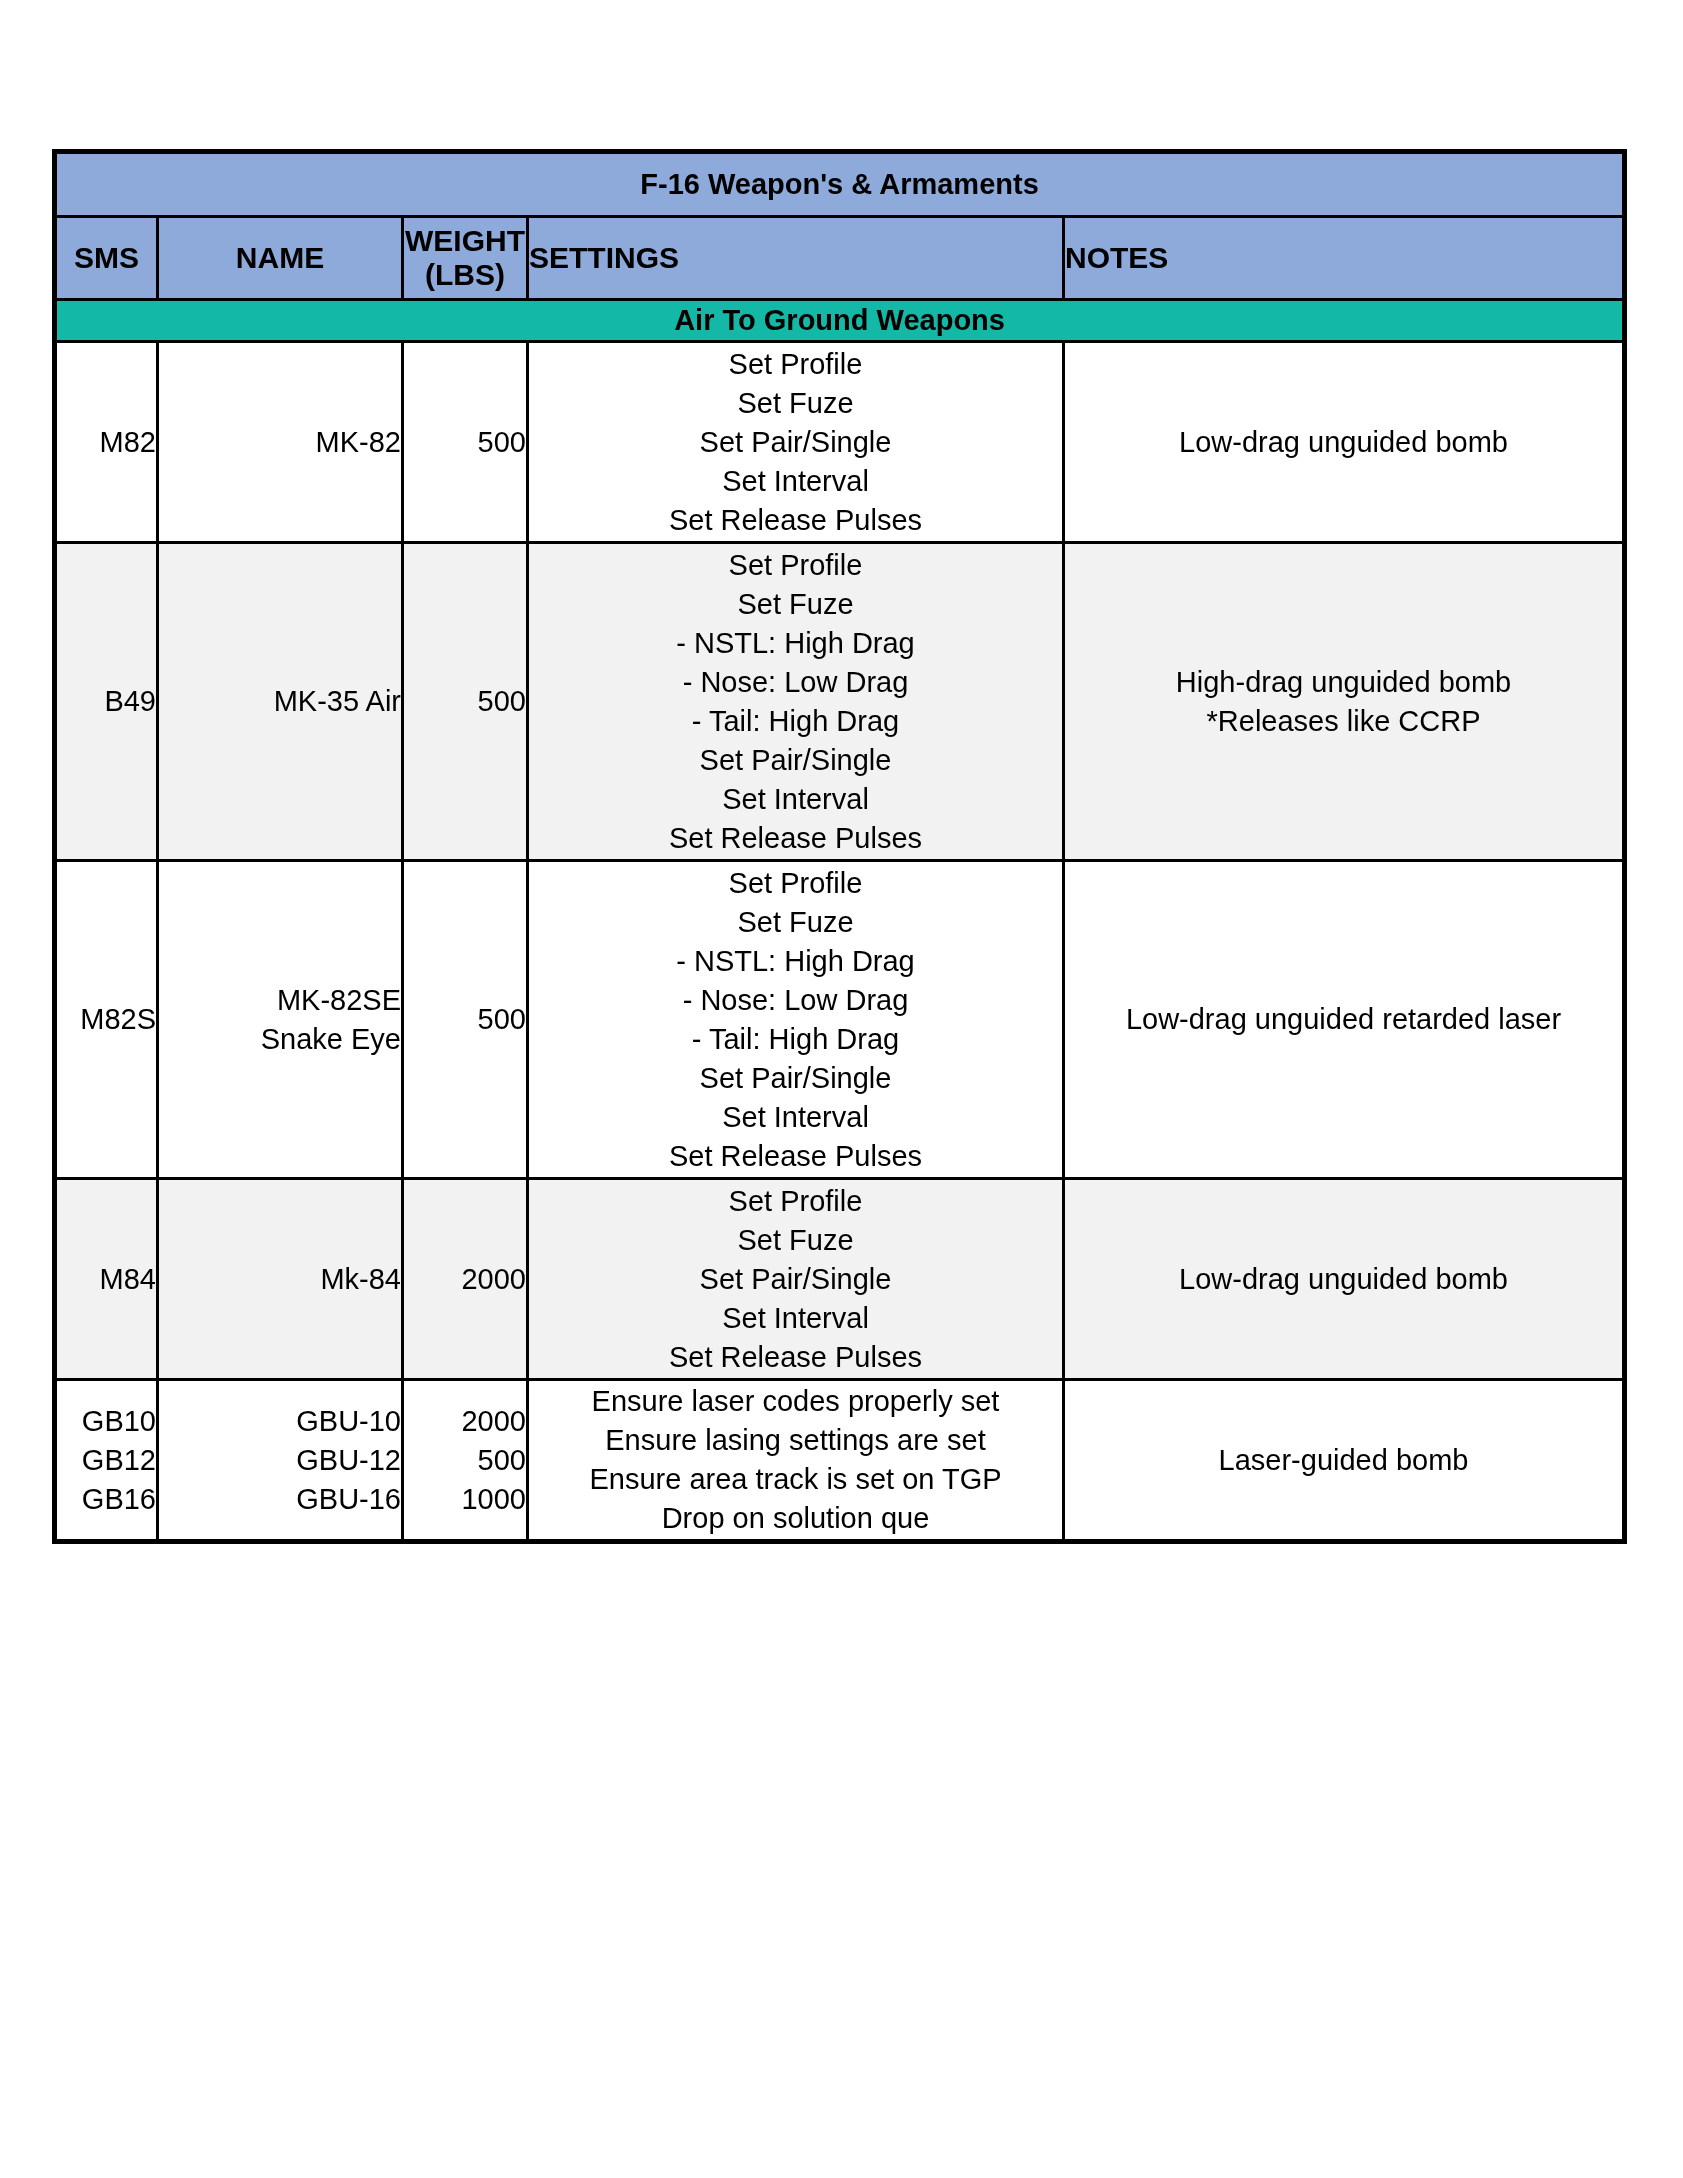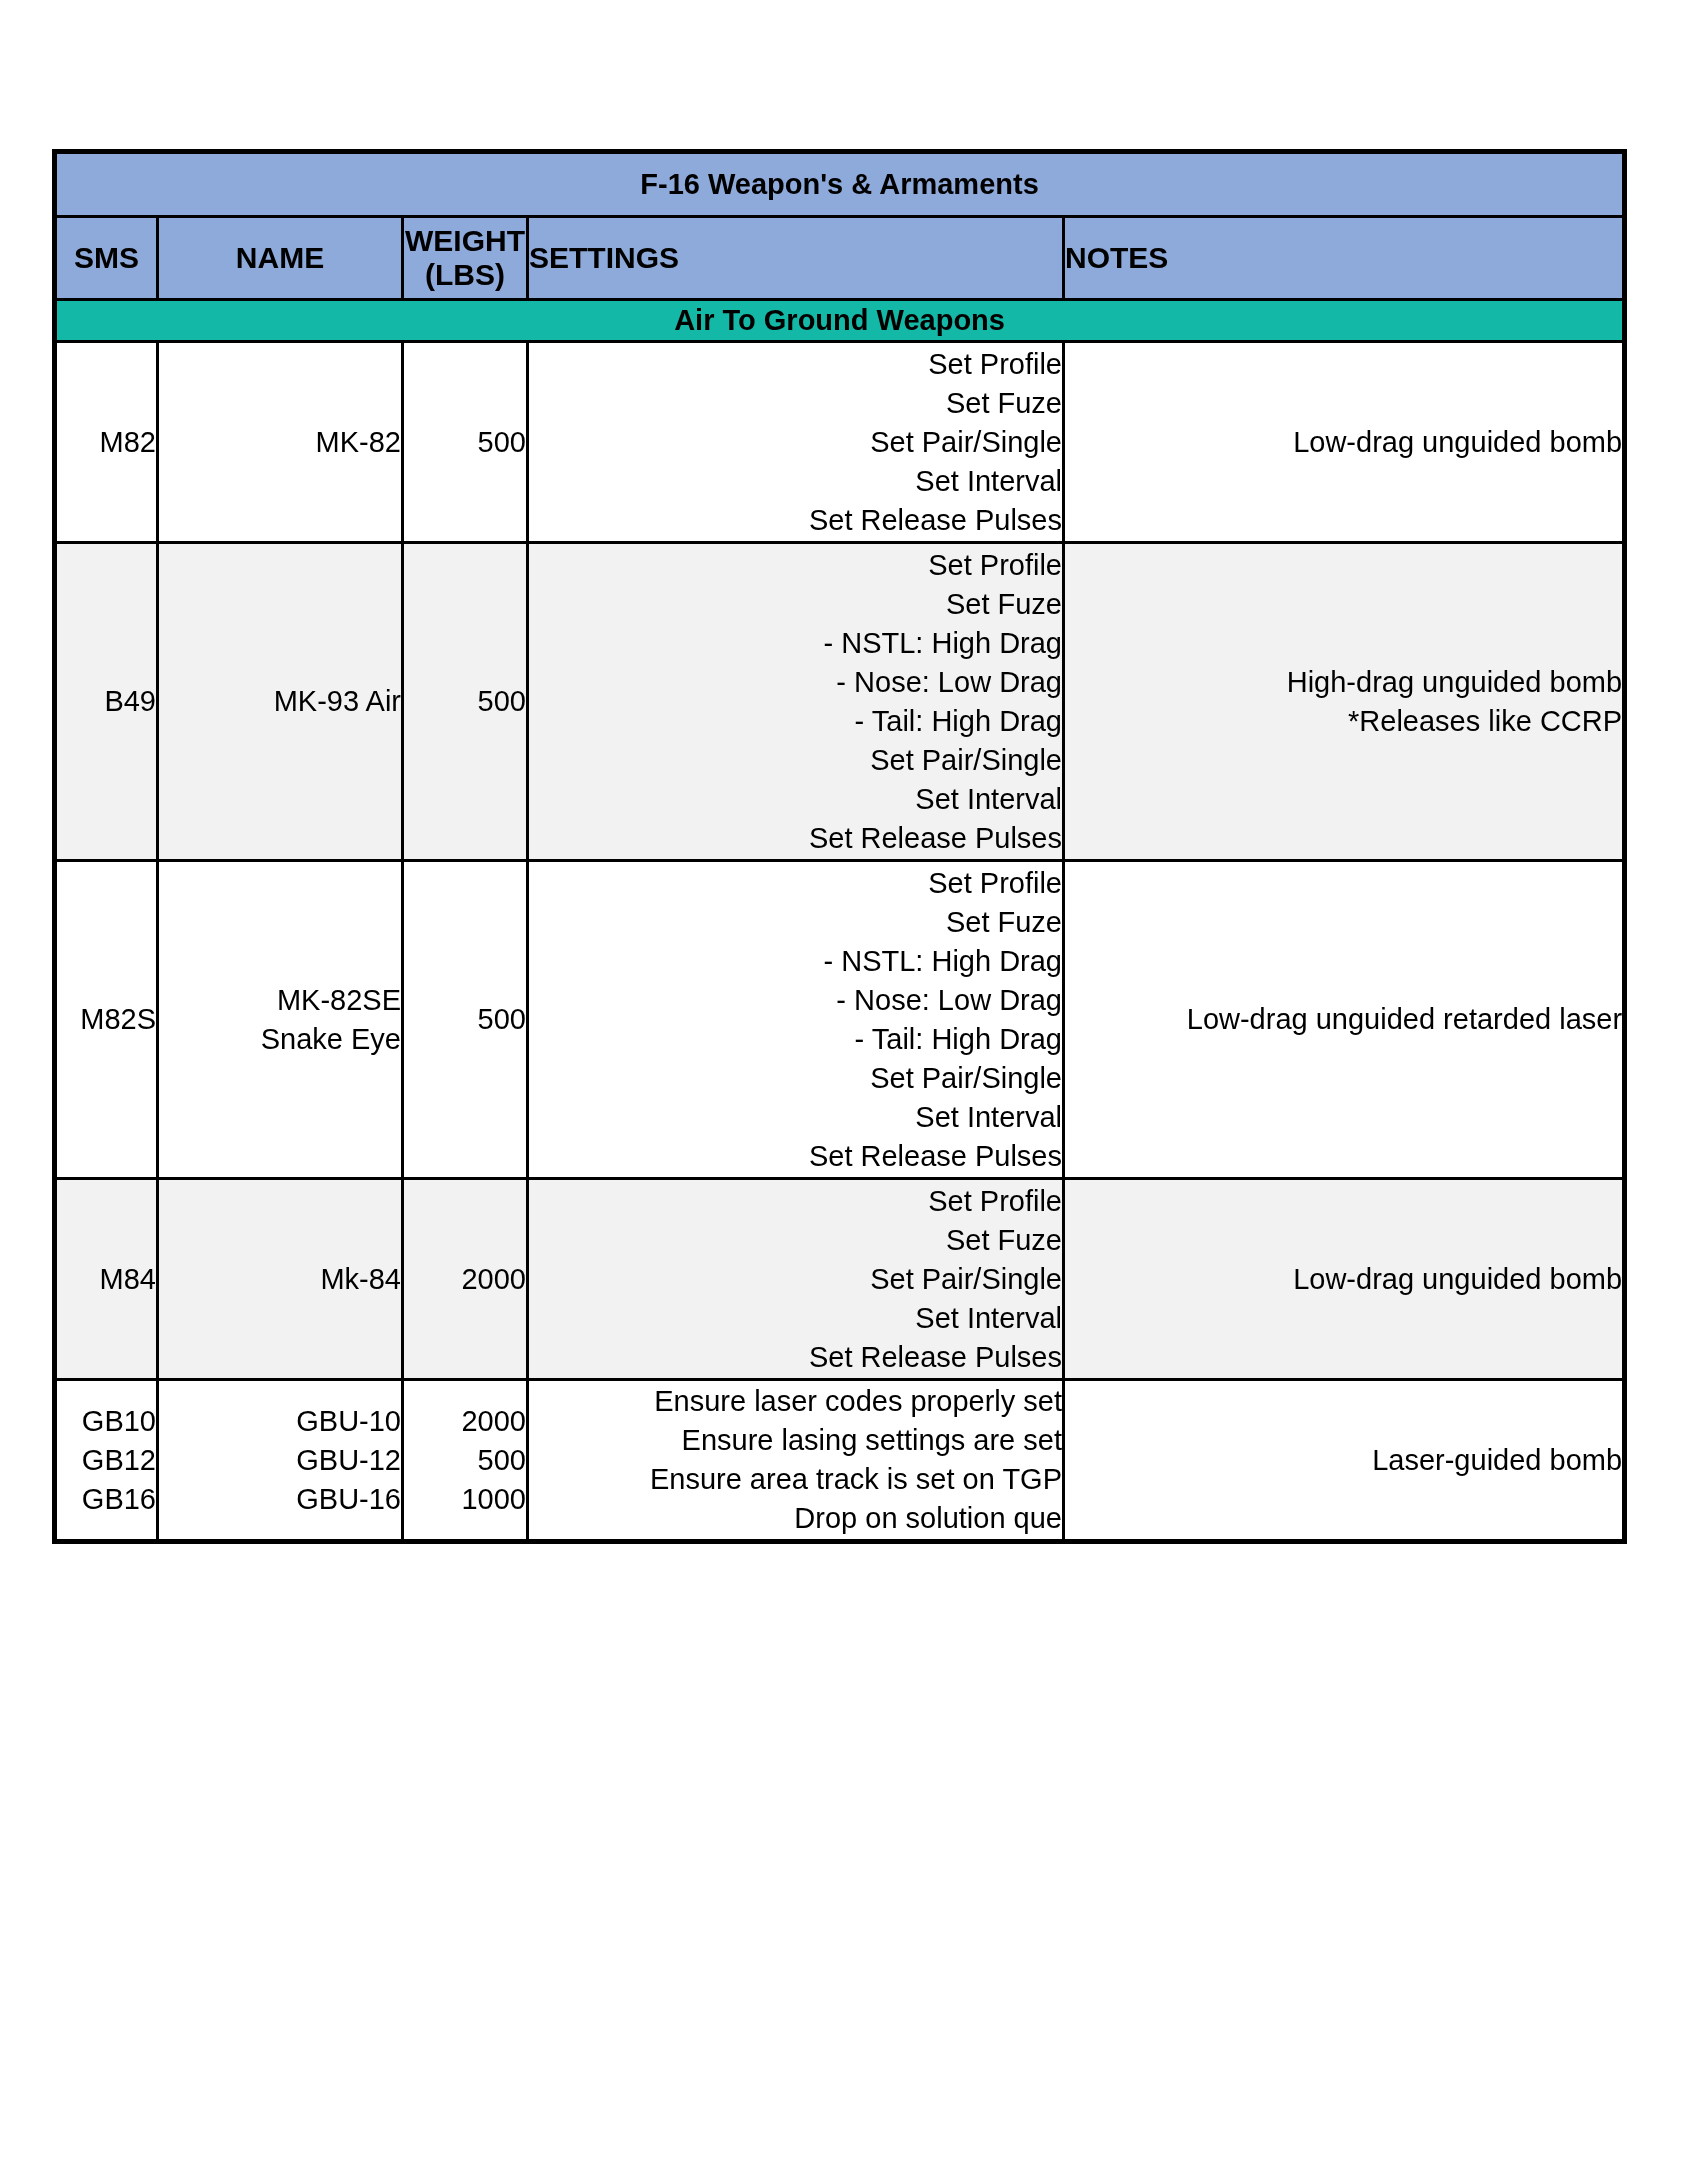--- a/index.html
+++ b/index.html
@@ -49,21 +49,21 @@
   td.section-cell{
     height:39px;
     background:#14b8a6;
     text-align:center;
     font-weight:bold;
     border-bottom-width:5px;
   }
   tr.row-white td{background:#ffffff;}
   tr.row-gray td{background:#F2F2F2;}
   td.c{text-align:right;}
-  td.l{text-align:right;padding-left:7px;padding-right:4px;}
+  td.l{text-align:center;padding-left:7px;padding-right:4px;}
   tr.h200 td{height:198px;}
   tr.h318 td{height:315px;}
   tr.h160 td{height:158px;}
 </style>
 </head>
 <body>
 
 <div class="page">
   <table class="weapons">
     <colgroup>
@@ -96,21 +96,21 @@
         <td class="l">Set Profile
 Set Fuze
 Set Pair/Single
 Set Interval
 Set Release Pulses</td>
         <td class="l">Low-drag unguided bomb</td>
       </tr>
 
       <tr class="row-gray h318">
         <td class="c">B49</td>
-        <td class="c">MK-93 Air</td>
+        <td class="c">MK-35 Air</td>
         <td class="c">500</td>
         <td class="l">Set Profile
 Set Fuze
 - NSTL: High Drag
 - Nose: Low Drag
 - Tail: High Drag
 Set Pair/Single
 Set Interval
 Set Release Pulses</td>
         <td class="l">High-drag unguided bomb

